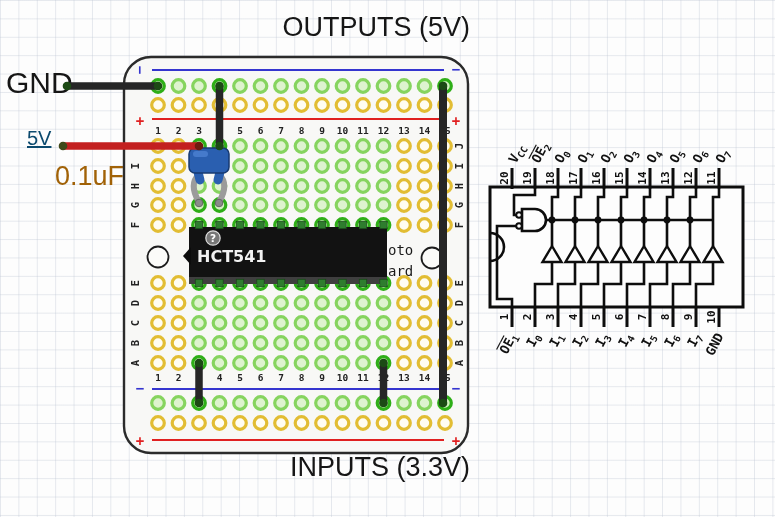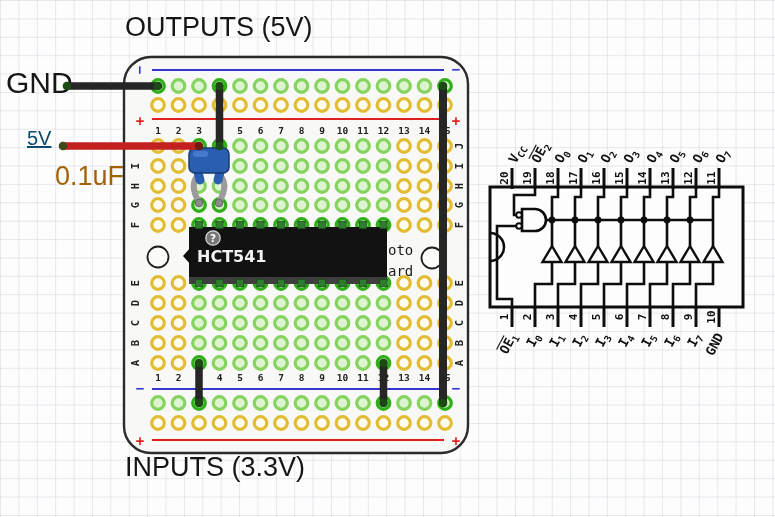--- a/index.html
+++ b/index.html
@@ -6,22 +6,22 @@
   body{
     width:775px;height:517px;position:relative;overflow:hidden;
     background-color:#fdfdfd;
     background-image:
       linear-gradient(to right, rgba(190,198,212,.38) 1px, transparent 1px),
       linear-gradient(to bottom, rgba(190,198,212,.38) 1px, transparent 1px);
     background-size:18.4px 18.4px;
     font-family:"Liberation Sans", sans-serif;
   }
   .lab{position:absolute;white-space:nowrap;color:#161616;}
-  #title-top{left:125px;top:12px;width:345px;text-align:left;font-size:27px;}
-  #title-bottom{left:125px;top:452px;width:345px;text-align:left;font-size:27px;}
+  #title-top{left:125px;top:12px;width:345px;text-align:right;font-size:27px;}
+  #title-bottom{left:125px;top:452px;width:345px;text-align:right;font-size:27px;}
   #gnd-label{left:6px;top:66px;font-size:30px;}
   #v5-label{left:27px;top:127px;font-size:20px;color:#0c4a6e;text-decoration:underline;}
   #cap-label{left:55px;top:161px;font-size:27px;color:#a16207;}
   svg text{font-family:"DejaVu Sans Mono", monospace;}
   .silk{font-size:14px;fill:#1a1a1a;}
   .iclab{font-family:"DejaVu Sans", sans-serif;font-size:16px;font-weight:600;fill:#f2f2f2;}
   .badge{font-family:"DejaVu Sans", sans-serif;font-size:10.5px;font-weight:bold;fill:#fff;}
 </style>
 </head>
 <body>

